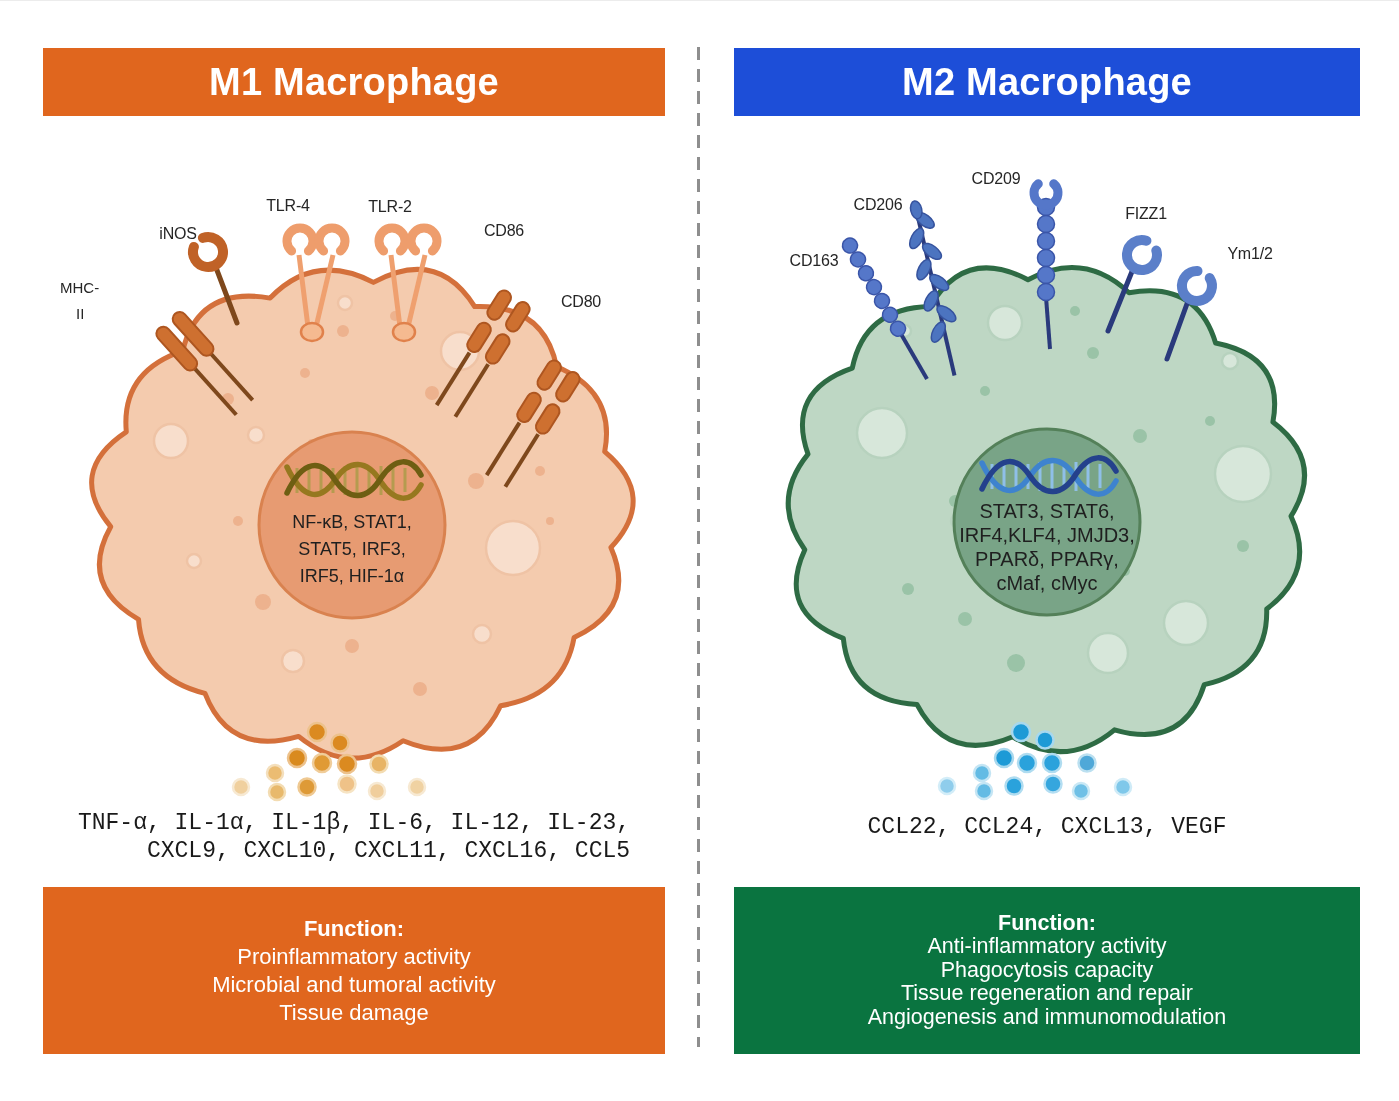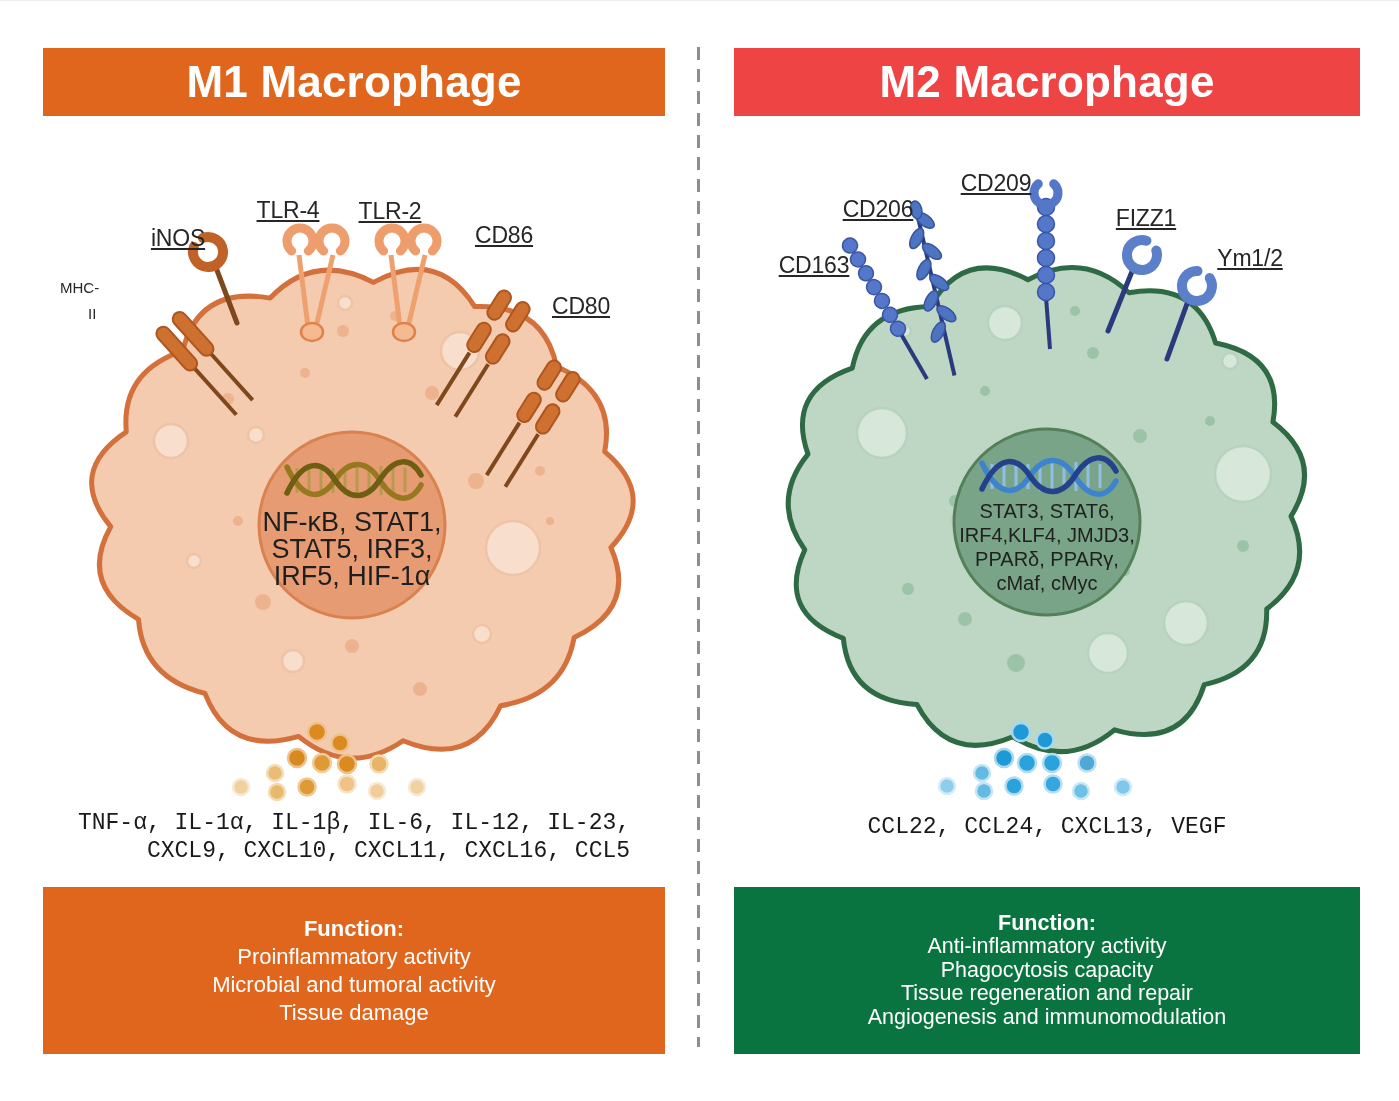--- a/index.html
+++ b/index.html
@@ -1,51 +1,51 @@
 <!DOCTYPE html>
 <html><head>
 <meta charset="utf-8">
 <style>
   html,body{margin:0;padding:0;background:#fff;}
   .canvas{position:relative;width:1399px;height:1101px;background:#ffffff;overflow:hidden;
           font-family:"Liberation Sans", sans-serif;border-top:1px solid #ececec;}
   .banner{position:absolute;top:47px;height:68px;display:flex;align-items:center;justify-content:center;
-          color:#fff;font-weight:bold;font-size:44px;letter-spacing:.2px;}
+          color:#fff;font-weight:bold;font-size:38px;letter-spacing:.2px;}
   .banner-m1{left:43px;width:622px;}
   .banner-m2{left:734px;width:626px;}
   .divider{position:absolute;left:697px;top:46px;width:3px;height:1000px;
            background:repeating-linear-gradient(180deg,#8e8e8e 0 13px,transparent 13px 22px);}
   svg.cells{position:absolute;left:0;top:0;}
-  .rlabel{position:absolute;transform:translateX(-50%);font-size:23px;color:#262626;white-space:nowrap;letter-spacing:-0.2px;text-decoration:underline;}
+  .rlabel{position:absolute;transform:translateX(-50%);font-size:16px;color:#262626;white-space:nowrap;letter-spacing:-0.2px;}
   .rlabel-mhc{position:absolute;left:60px;top:274px;font-size:15px;color:#262626;line-height:26px;}
-  .rlabel-mhc .l2{display:block;margin-left:28px;}
+  .rlabel-mhc .l2{display:block;margin-left:16px;}
   .nucleus-text{position:absolute;transform:translateX(-50%);text-align:center;color:#1f1f1f;}
   .nucleus-text span{display:block;white-space:nowrap;}
-  .ntext-m1{left:352px;top:508px;font-size:27px;line-height:27px;}
+  .ntext-m1{left:352px;top:508px;font-size:18px;line-height:27px;}
   .ntext-m2{left:1047px;top:498px;font-size:20px;line-height:24px;}
   .cytokines{position:absolute;transform:translateX(-50%);text-align:right;font-size:23px;line-height:28px;color:#1a1a1a;font-family:Liberation Mono, monospace;}
   .cytokines span{display:block;white-space:nowrap;}
   .cyto-m1{left:354px;top:808px;}
   .cyto-m2{left:1047px;top:812px;}
   .fbox{position:absolute;top:886px;height:167px;color:#ffffff;text-align:center;
         display:flex;flex-direction:column;justify-content:center;}
   .fbox-m1{left:43px;width:622px;font-size:22px;line-height:28px;}
   .fbox-m2{left:734px;width:626px;font-size:21.5px;line-height:23.5px;}
   .fbox .ftitle{font-weight:bold;display:block;}
   .fbox span{display:block;}
 </style>
 </head>
 <body>
 
 <div class="canvas">
 
   <div class="banner banner-m1" style="background: rgb(224, 102, 30);">
     <span>M1 Macrophage</span>
   </div>
-  <div class="banner banner-m2" style="background: #ef4444; text-align: right;">
+  <div class="banner banner-m2" style="background: #1d4ed8; text-align: right;">
     <span>M2 Macrophage</span>
   </div>
 
   <div class="divider"></div>
 
   <svg class="cells" width="1399" height="1101" viewBox="0 0 1399 1101">
 
     <g id="m1-cell">
         <path d="M 610.9 546.5 Q 637.4 606.9 574.1 636.4 Q 563.9 694.5 500.6 704.7 Q 471.3 767.6 403.1 739.7 Q 348.9 776.6 298.6 735.4 Q 229.1 755.4 205.0 692.4 Q 142.9 677.1 138.5 618.3 Q 78.4 583.7 110.7 525.7 Q 65.9 471.0 126.3 430.8 Q 120.9 370.6 182.7 349.9 Q 198.6 284.8 270.1 297.1 Q 314.8 250.7 373.4 281.4 Q 437.5 246.3 474.7 305.6 Q 543.8 303.1 556.5 365.5 Q 616.1 391.2 604.7 450.7 Q 658.3 495.8 610.9 546.5 Z" fill="#F4CBAE" stroke="#D4703B" stroke-width="5" stroke-linejoin="round"></path>
         <circle cx="171" cy="440" r="17" fill="#F8DECC" stroke="#EFC3A5" stroke-width="2.5"></circle>

